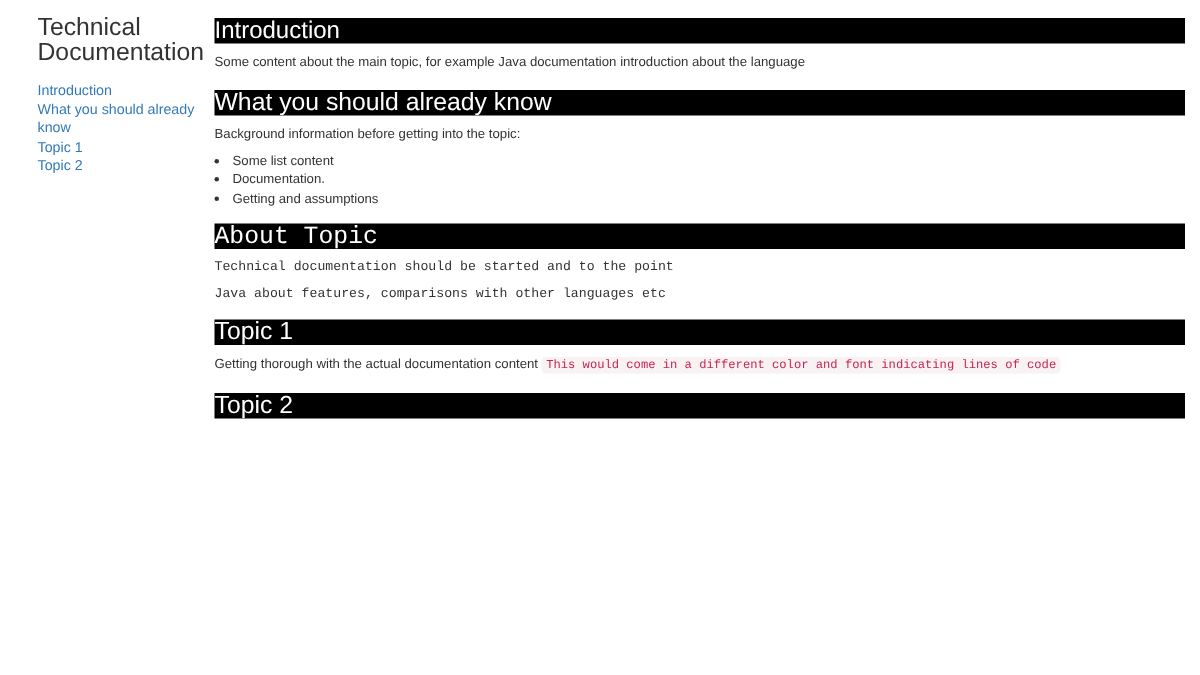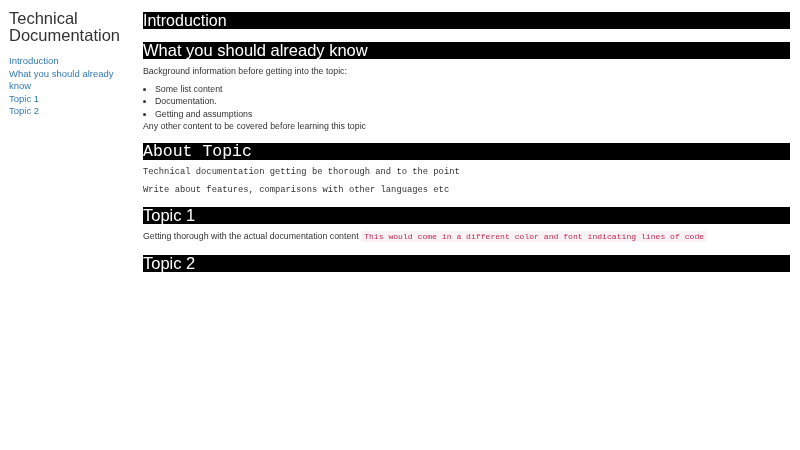--- a/index.html
+++ b/index.html
@@ -7,21 +7,21 @@
       padding: 0;
       width: 800px;
       height: 450px;
       background: #ffffff;
       overflow: hidden;
       font-family: "Liberation Sans", sans-serif;
       color: #333333;
     }
     #navbar {
       position: absolute;
-      left: 9px;
+      left: 25px;
       top: 10px;
       width: 125px;
     }
     #navbar .nav-title {
       font-size: 16.5px;
       line-height: 17px;
       color: #333333;
       font-weight: normal;
       margin: 0 0 11px 0;
     }
@@ -101,37 +101,37 @@
     <li><a href="#sec-know" class="nav-link">What you should already know</a></li>
     <li><a href="#sec-topic1" class="nav-link">Topic 1</a></li>
     <li><a href="#sec-topic2" class="nav-link">Topic 2</a></li>
   </ul>
 </nav>
 
 <main id="main-doc">
 
   <section class="main-section" id="sec-intro">
     <header>Introduction</header>
+    <p>Some content about the main topic, for example Java documentation introduction about the language</p>
   </section>
 
   <section class="main-section" id="sec-know">
     <header class="h-large">What you should already know</header>
     <p>Background information before getting into the topic:</p>
     <ul>
       <li>Some list content</li>
       <li>Documentation.</li>
       <li>Getting and assumptions</li>
     </ul>
-    <p class="tight">Any other content to be covered before learning this topic</p>
   </section>
 
   <section class="main-section" id="sec-about">
     <header class="h-large">About Topic</header>
-    <p>Technical documentation getting be thorough and to the point</p>
-    <p>Write about features, comparisons with other languages etc</p>
+    <p>Technical documentation should be started and to the point</p>
+    <p>Java about features, comparisons with other languages etc</p>
   </section>
 
   <section class="main-section" id="sec-topic1">
     <header class="h-large">Topic 1</header>
     <p><span>Getting thorough with the actual documentation content</span> <code>This would come in a different color and font indicating lines of code</code></p>
   </section>
 
   <section class="main-section" id="sec-topic2">
     <header class="h-large">Topic 2</header>
   </section>

